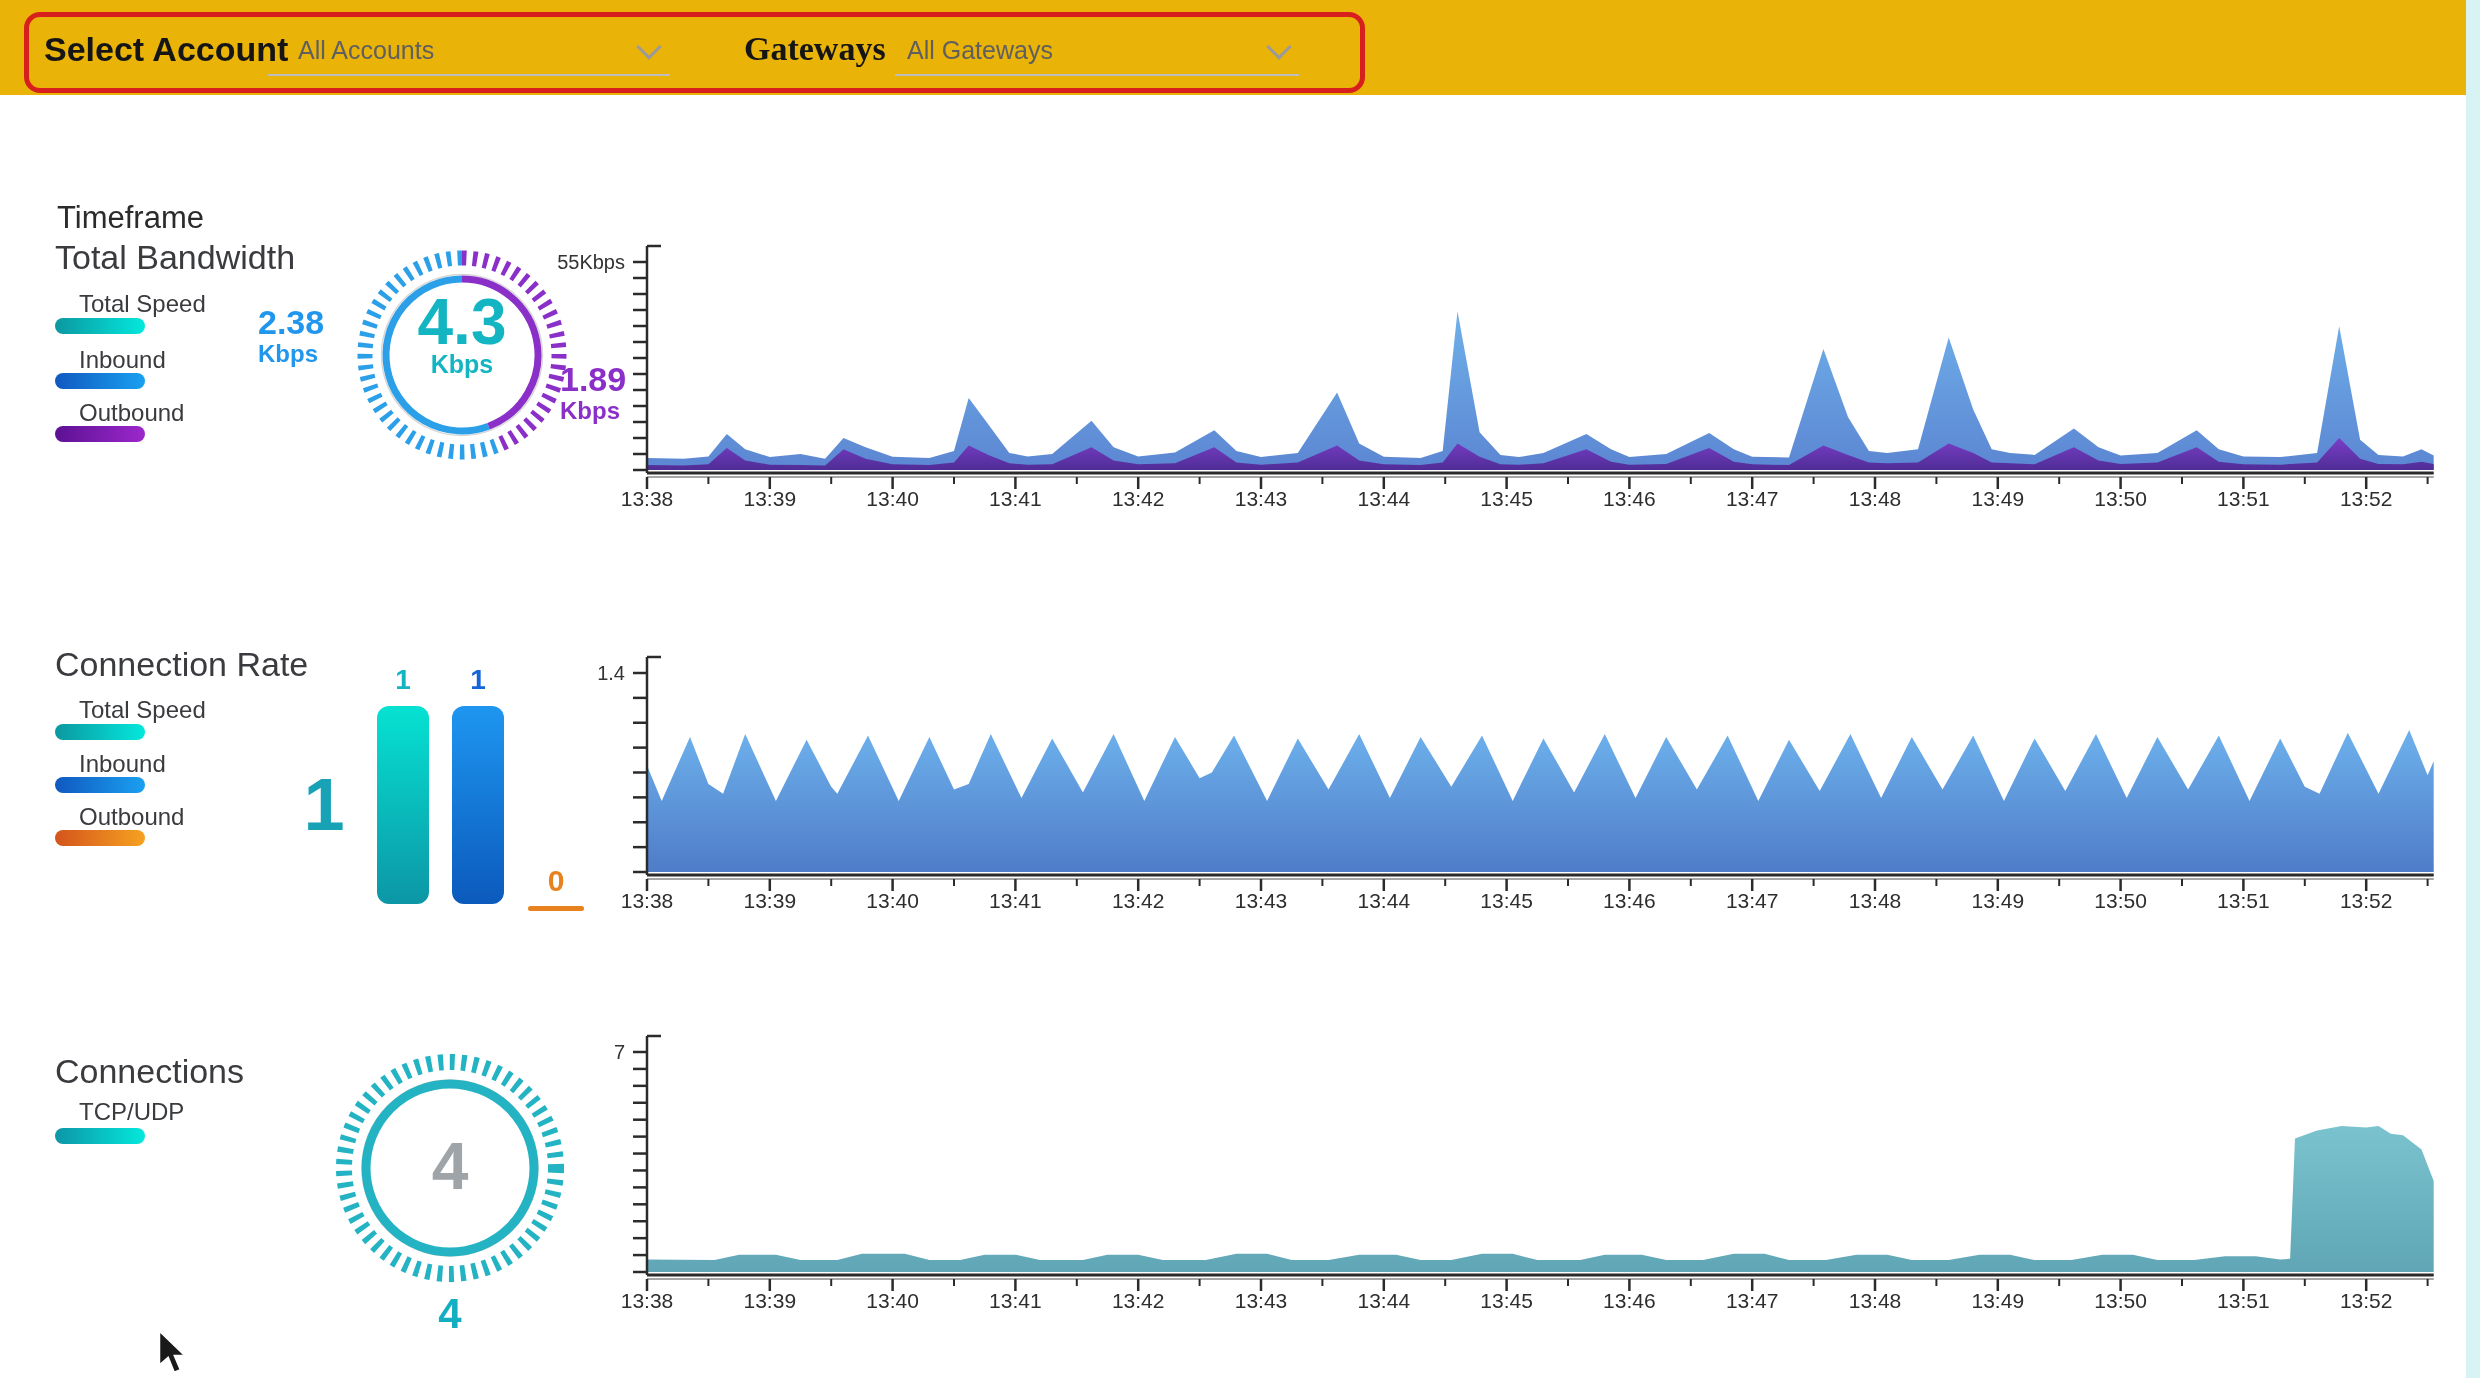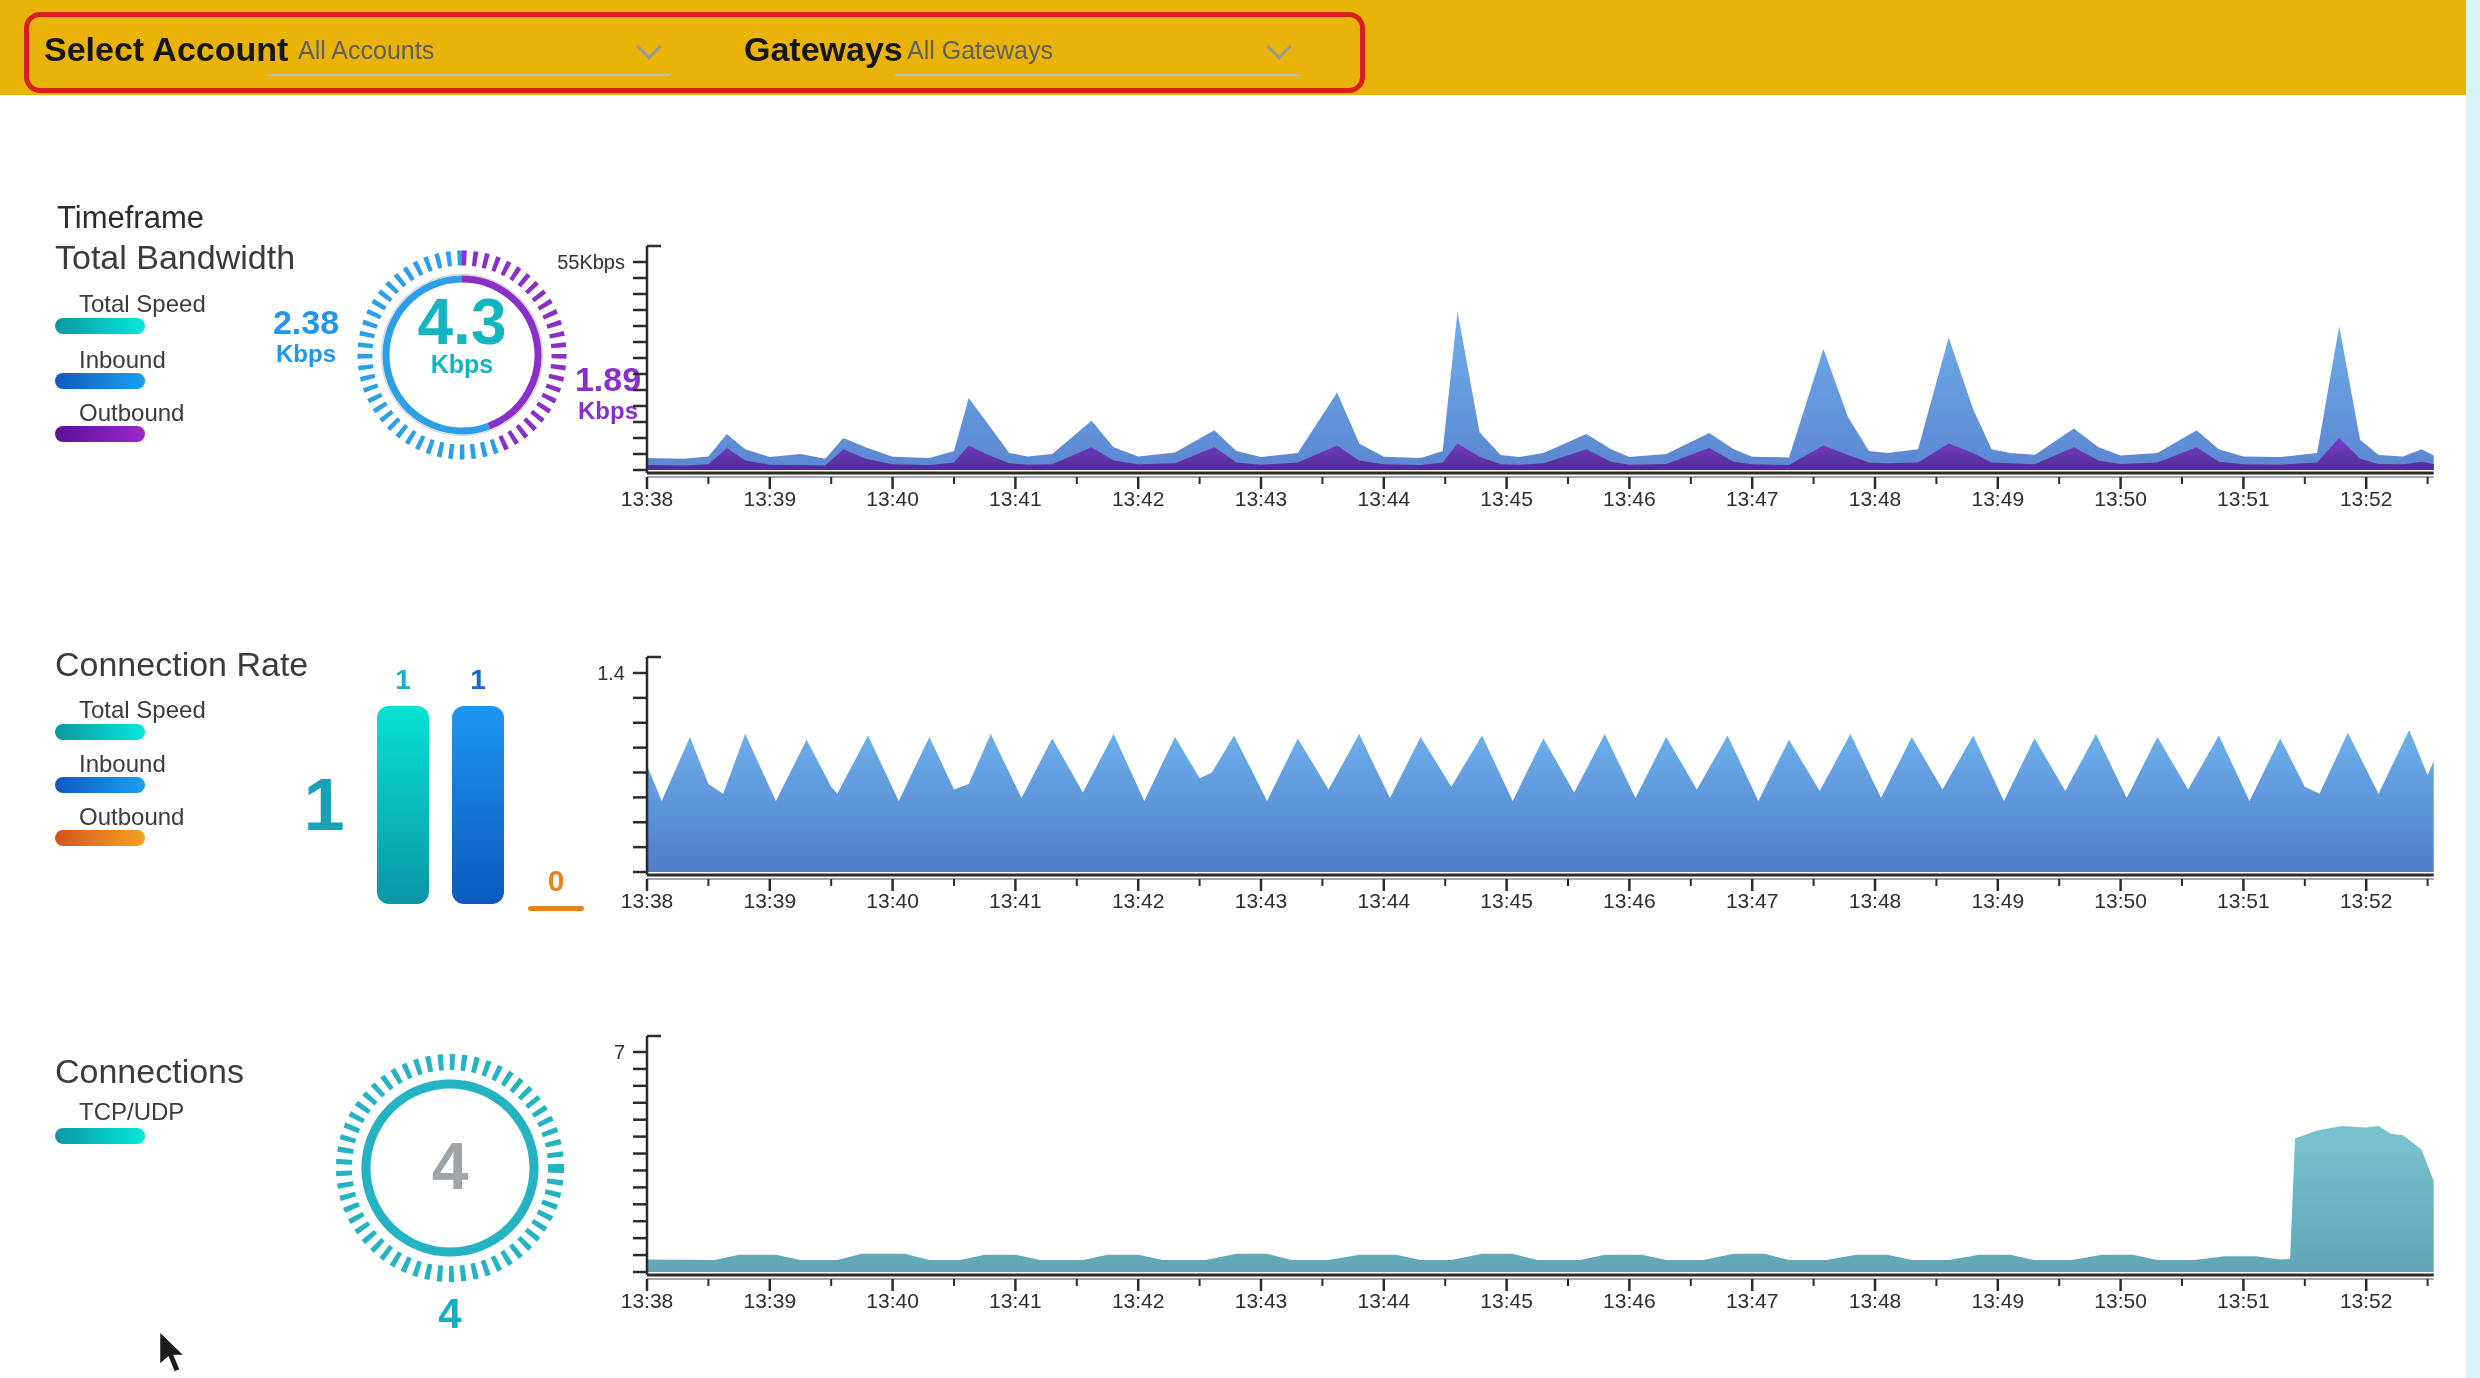--- a/index.html
+++ b/index.html
@@ -16,40 +16,40 @@
   .chev{display:inline-block;width:15px;height:15px;border-right:3px solid #9a9a9a;
         border-bottom:3px solid #9a9a9a;transform:rotate(45deg);}
   .chev.dark{border-color:#6a6a6a;}
   .xicon{font-size:30px;font-weight:700;color:#4a4a4a;line-height:30px;}
   
   .sec-title{font-size:34px;color:#3a3b3e;font-weight:500;}
   .leg-label{font-size:24px;color:#3a3b3e;margin-left:24px;}
   .pill{width:90px;height:16px;border-radius:8px;}
   
   .g-main{font-weight:700;text-align:center;}
-  .sideval{font-weight:700;text-align:center;line-height:1.05;}
+  .sideval{font-weight:700;line-height:1.05;}
   .bar-label{font-weight:700;font-size:28px;text-align:center;}
   .bar{border-radius:12px;}
   svg text{font-family:"Liberation Sans", sans-serif;}
   .strip{position:absolute;left:2466px;top:0;width:14px;height:1378px;background:#d7f3f4;}
 </style>
 </head>
 <body>
 
 <div id="root">
 
   <div class="topbar">
     <div class="redbox"></div>
     <div class="abs tb-label" style="left:44px;top:30px;">Select Account</div>
     <div class="abs" style="left:268px;top:20px;width:402px;height:56px;">
       <div class="abs dd-value" style="left:6px;top:16px;padding-left:24px;">All Accounts</div>
       <span class="abs chev" style="left:372px;top:18px;"></span>
       <div class="abs underline" style="left:0px;top:54px;width:402px;"></div>
     </div>
-    <div class="abs tb-label" style="left:744px;top:30px;">Gateways</div>
+    <div class="abs tb-label" style="left:744px;top:30px;font-family:Liberation Serif, serif;">Gateways</div>
     <div class="abs" style="left:895px;top:20px;width:404px;height:56px;">
       <div class="abs dd-value" style="left:12px;top:16px;">All Gateways</div>
       <span class="abs chev" style="left:375px;top:18px;"></span>
       <div class="abs underline" style="left:0px;top:54px;width:404px;"></div>
     </div>
   </div>
 
   <div class="abs" style="left:0;top:140px;width:700px;height:80px;">
     <div class="abs" style="left:57px;top:12px;font-size:31px;color:#2b2b2b;font-weight:500;margin-top:48px;">Timeframe</div>
   </div>

